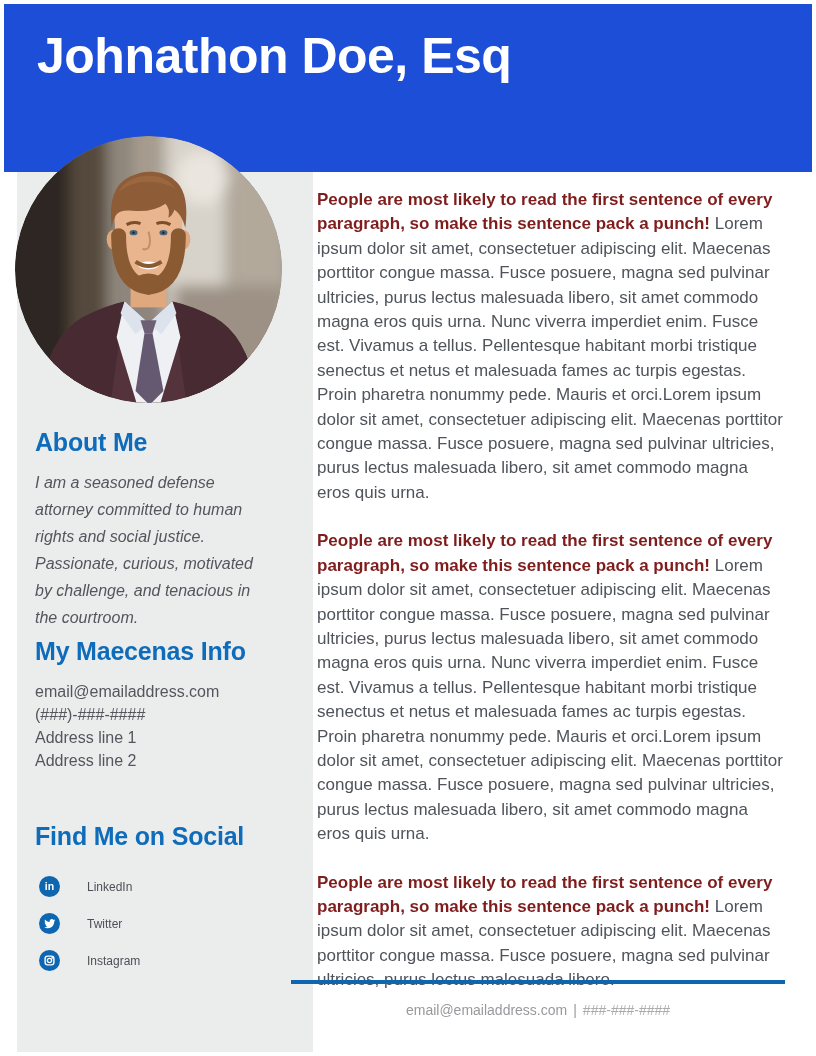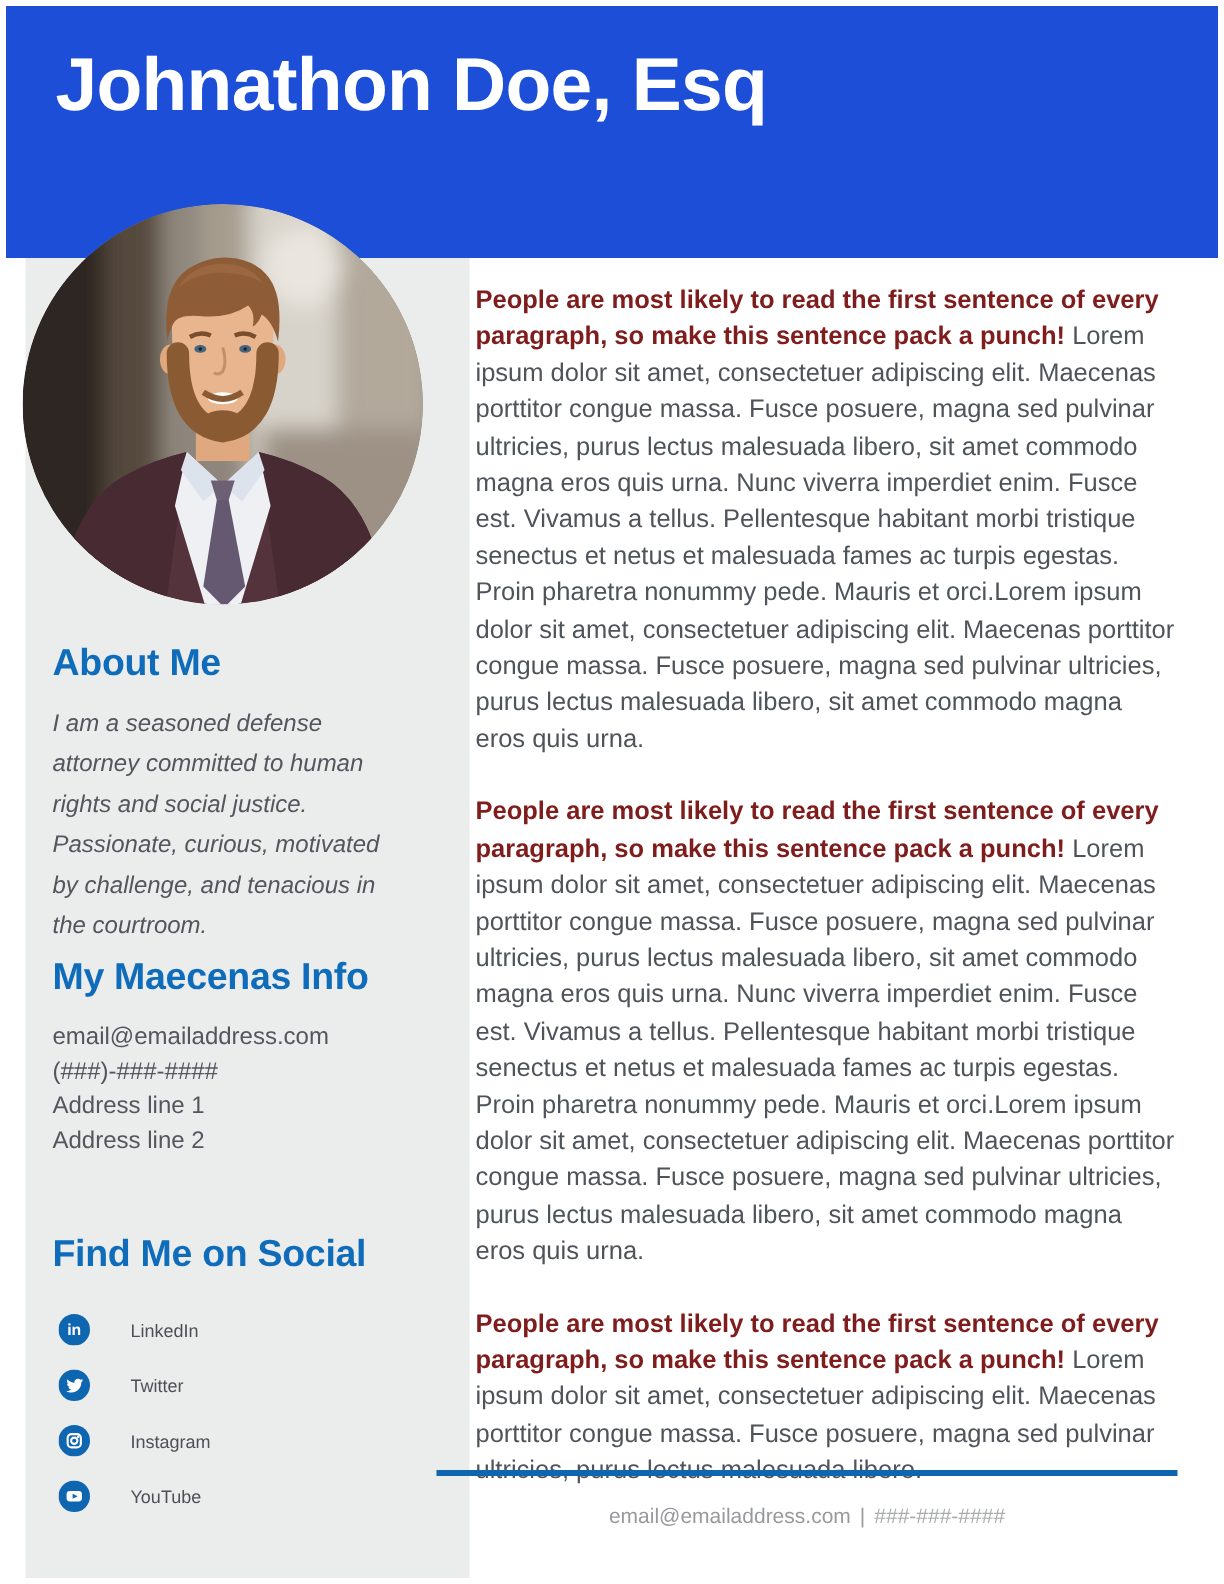--- a/index.html
+++ b/index.html
@@ -123,30 +123,20 @@
             <svg viewBox="0 0 21 21" width="21" height="21">
               <circle cx="10.5" cy="10.5" r="10.5" fill="#0e66b1"></circle>
               <rect x="6.1" y="6.1" width="8.8" height="8.8" rx="2.6" fill="none" stroke="#ffffff" stroke-width="1.4"></rect>
               <circle cx="10.5" cy="10.5" r="2.1" fill="none" stroke="#ffffff" stroke-width="1.4"></circle>
               <circle cx="13.1" cy="7.9" r="0.85" fill="#ffffff"></circle>
             </svg>
           </span>
           <span class="social-label">Instagram</span>
         </div>
 
-        <div class="social-item">
-          <span class="social-icon">
-            <svg viewBox="0 0 21 21" width="21" height="21">
-              <circle cx="10.5" cy="10.5" r="10.5" fill="#0e66b1"></circle>
-              <rect x="5.4" y="7" width="10.2" height="7" rx="2.1" fill="#ffffff"></rect>
-              <polygon points="9.4,8.8 12.8,10.5 9.4,12.2" fill="#0e66b1"></polygon>
-            </svg>
-          </span>
-          <span class="social-label">YouTube</span>
-        </div>
 
       </div>
     </div>
   </div>
 
   <div class="photo-wrap">
     <svg viewBox="0 0 268 268">
       <defs>
         <clipPath id="pc">
             <circle cx="134" cy="134" r="134"></circle>

